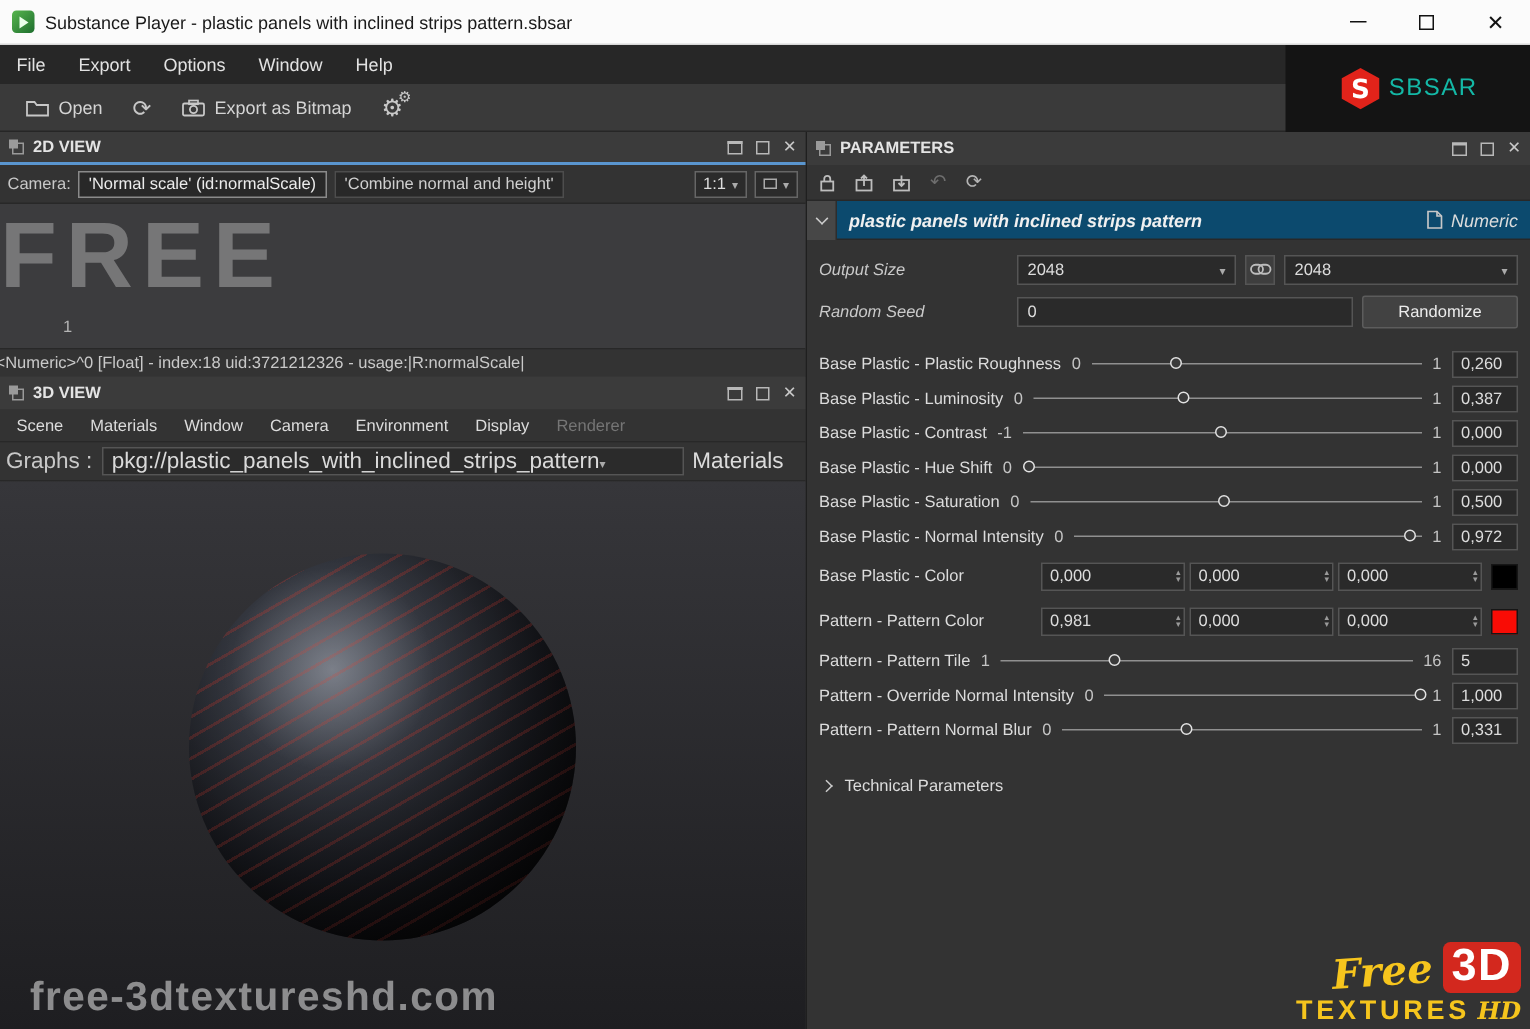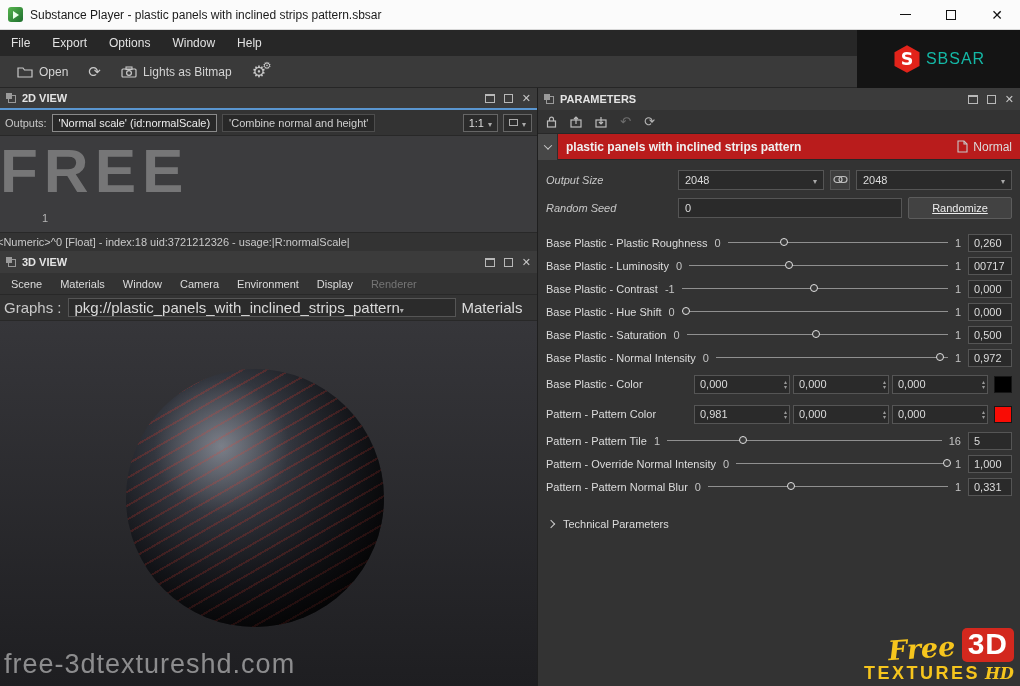--- a/index.html
+++ b/index.html
@@ -95,32 +95,32 @@
 
   .sphere { position:absolute; left:126px; top:48px; width:258px; height:258px; border-radius:50%;
     background:radial-gradient(circle at 37% 30%, #5a5f6b 0%, #33363e 28%, #17181d 58%, #070708 86%, #000 100%); }
   .sphere .stripes { position:absolute; inset:0; border-radius:50%; overflow:hidden;
     background:repeating-linear-gradient(150deg, transparent 0px, transparent 10px,
       rgba(165,52,46,0.55) 10px, rgba(165,52,46,0.55) 12px); opacity:.65; }
   .sphere .shade { position:absolute; inset:0; border-radius:50%;
     background:radial-gradient(circle at 37% 30%, rgba(255,255,255,0.20) 0%, rgba(255,255,255,0) 28%,
       rgba(0,0,0,0.25) 58%, rgba(0,0,0,0.78) 88%, rgba(0,0,0,0.95) 100%); }
 
-  .watermark-site { position:absolute; left:4px; bottom:6px; font-size:27px; font-weight:normal;
+  .watermark-site { position:absolute; left:20px; bottom:6px; font-size:27px; font-weight:bold;
     color:rgba(208,208,208,0.62); z-index:6; letter-spacing:1px; }
 
   
   .ptoolbar { height:24px; display:flex; align-items:center; gap:13px; padding:0 8px;
     border-bottom:1px solid #282828; flex:0 0 auto; }
   .pt-ic { display:flex; align-items:center; }
   .ic-undo::before { content:"↶"; font-family:"DejaVu Sans",sans-serif; color:#6e6e6e; font-size:13px; }
   .ic-reset::before { content:"⟳"; font-family:"DejaVu Sans",sans-serif; color:#b5b5b5; font-size:13px; }
 
-  .graph-title-row { height:26px; display:flex; align-items:center; background:#b91c1c;
-    border-bottom:1px solid #282828; flex:0 0 auto; }
+  .graph-title-row { height:26px; display:flex; align-items:center; background:#0c4a6e;
+    border-bottom:1px solid #282828; flex:0 0 auto;font-style:italic; }
   .collapse-btn { width:20px; height:26px; background:#474747; border-right:1px solid #2d2d2d;
     display:flex; align-items:center; justify-content:center; }
   .chev-down { width:6px; height:6px; border-right:1.6px solid #ccc; border-bottom:1.6px solid #ccc;
     transform:rotate(45deg) translate(-1px,-1px); }
   .chev-right { width:6px; height:6px; border-right:1.6px solid #ccc; border-bottom:1.6px solid #ccc;
     transform:rotate(-45deg); display:inline-block; }
   .graph-title { font-weight:bold; color:#f0f0f0; font-size:12px; margin-left:8px; white-space:nowrap; }
   .presets-btn { margin-left:auto; display:flex; align-items:center; gap:5px; color:#dcdcdc;
     font-size:12px; padding:0 8px; }
 
@@ -128,21 +128,21 @@
   .prow { display:flex; align-items:center; height:23px; color:#dcdcdc; gap:6px; }
   .plabel { width:126px; font-style:italic; color:#c9c9c9; flex:0 0 auto; }
   .dd { background:#2a2a2a; border:1px solid #555; height:20px; display:flex; align-items:center;
     justify-content:space-between; padding:0 6px; color:#dcdcdc; width:146px; }
   .dd.grow { flex:1; }
   .link-btn { width:20px; height:20px; background:#3e3e3e; border:1px solid #555;
     display:flex; align-items:center; justify-content:center; }
   .seed-input { flex:1; background:#2a2a2a; border:1px solid #555; height:20px; color:#dcdcdc;
     font-size:11px; padding:0 6px; font-family:inherit; outline:none; }
   .randomize-btn { width:104px; height:22px; background:#424242; border:1px solid #5c5c5c;
-    border-radius:2px; color:#ececec; display:flex; align-items:center; justify-content:center;text-decoration:underline; }
+    border-radius:2px; color:#ececec; display:flex; align-items:center; justify-content:center; }
 
   .srow { display:flex; align-items:center; height:23px; color:#dcdcdc; gap:7px; }
   .slabel { white-space:nowrap; }
   .sminmax { color:#c4c4c4; flex:0 0 auto; }
   .strack { flex:1; position:relative; height:13px; min-width:30px; }
   .strack::before { content:""; position:absolute; left:0; right:0; top:6px; height:1px; background:#909090; }
   .shandle { position:absolute; top:2px; width:8px; height:8px; border-radius:50%;
     border:1.5px solid #e2e2e2; background:#3a3a3a; }
   .sval { width:44px; height:18px; background:#2a2a2a; border:1px solid #555; color:#dcdcdc;
     display:flex; align-items:center; padding:0 5px; flex:0 0 auto; }
@@ -213,21 +213,21 @@
       <span class="ic-refresh"></span>
     </div>
     <div class="tool-btn">
       <span>
         <svg width="16" height="12" viewBox="0 0 16 12">
             <rect x="1" y="3" width="14" height="8" rx="1" fill="none" stroke="#c8c8c8" stroke-width="1.2"></rect>
             <rect x="5" y="1" width="6" height="2.5" fill="none" stroke="#c8c8c8" stroke-width="1.1"></rect>
             <circle cx="8" cy="7" r="2.4" fill="none" stroke="#c8c8c8" stroke-width="1.2"></circle>
           </svg>
       </span>
-      <span>Lights as Bitmap</span>
+      <span>Export as Bitmap</span>
     </div>
     <div class="tool-btn">
       <span class="ic-gear"></span>
     </div>
   </div>
 
   <div class="sbsar-logo">
     <span>
       <svg width="30" height="30" viewBox="0 0 24 24">
           <path fill="#e2231a" d="M12 1 22 6.5v11L12 23 2 17.5v-11Z"></path>
@@ -245,21 +245,21 @@
         <div class="panel-header">
           <span class="pi-grid"></span>
           <span>2D VIEW</span>
           <div class="hdr-icons">
             <span class="pi-float"></span>
             <span class="pi-sq"></span>
             <span class="pi-x"></span>
           </div>
         </div>
         <div class="outputs-row">
-          <span>Outputs:</span>
+          <span>Camera:</span>
           <div class="output-btn">'Normal scale' (id:normalScale)</div>
           <div class="output-btn dim">'Combine normal and height'</div>
           <div class="zoom-group">
             <div class="zoom-box">
               <span>1:1</span>
               <span class="ic-caret"></span>
             </div>
             <div class="disp-btn">
               <span class="ic-img"></span>
               <span class="ic-caret"></span>
@@ -348,21 +348,21 @@
           <span class="chev-down"></span>
         </div>
         <span class="graph-title">plastic panels with inclined strips pattern</span>
         <div class="presets-btn">
           <span>
             <svg width="11" height="13" viewBox="0 0 11 13">
                 <path d="M1 1h6l3 3v8H1z" fill="none" stroke="#c8c8c8" stroke-width="1.1"></path>
                 <path d="M7 1v3h3" fill="none" stroke="#c8c8c8" stroke-width="1.1"></path>
               </svg>
           </span>
-          <span>Normal</span>
+          <span>Numeric</span>
         </div>
       </div>
 
       <div class="param-rows">
 
         <div class="prow">
           <span class="plabel">Output Size</span>
           <div class="dd">
             <span>2048</span>
             <span class="ic-caret"></span>
@@ -398,21 +398,21 @@
           <span class="sminmax">1</span>
           <div class="sval">0,260</div>
         </div>
         <div class="srow">
           <span class="slabel">Base Plastic - Luminosity</span>
           <span class="sminmax">0</span>
           <div class="strack">
               <span class="shandle" style="left: calc(39% - 5px);"></span>
             </div>
           <span class="sminmax">1</span>
-          <div class="sval">00717</div>
+          <div class="sval">0,387</div>
         </div>
         <div class="srow">
           <span class="slabel">Base Plastic - Contrast</span>
           <span class="sminmax">-1</span>
           <div class="strack">
               <span class="shandle" style="left: calc(50% - 5px);"></span>
             </div>
           <span class="sminmax">1</span>
           <div class="sval">0,000</div>
         </div>

